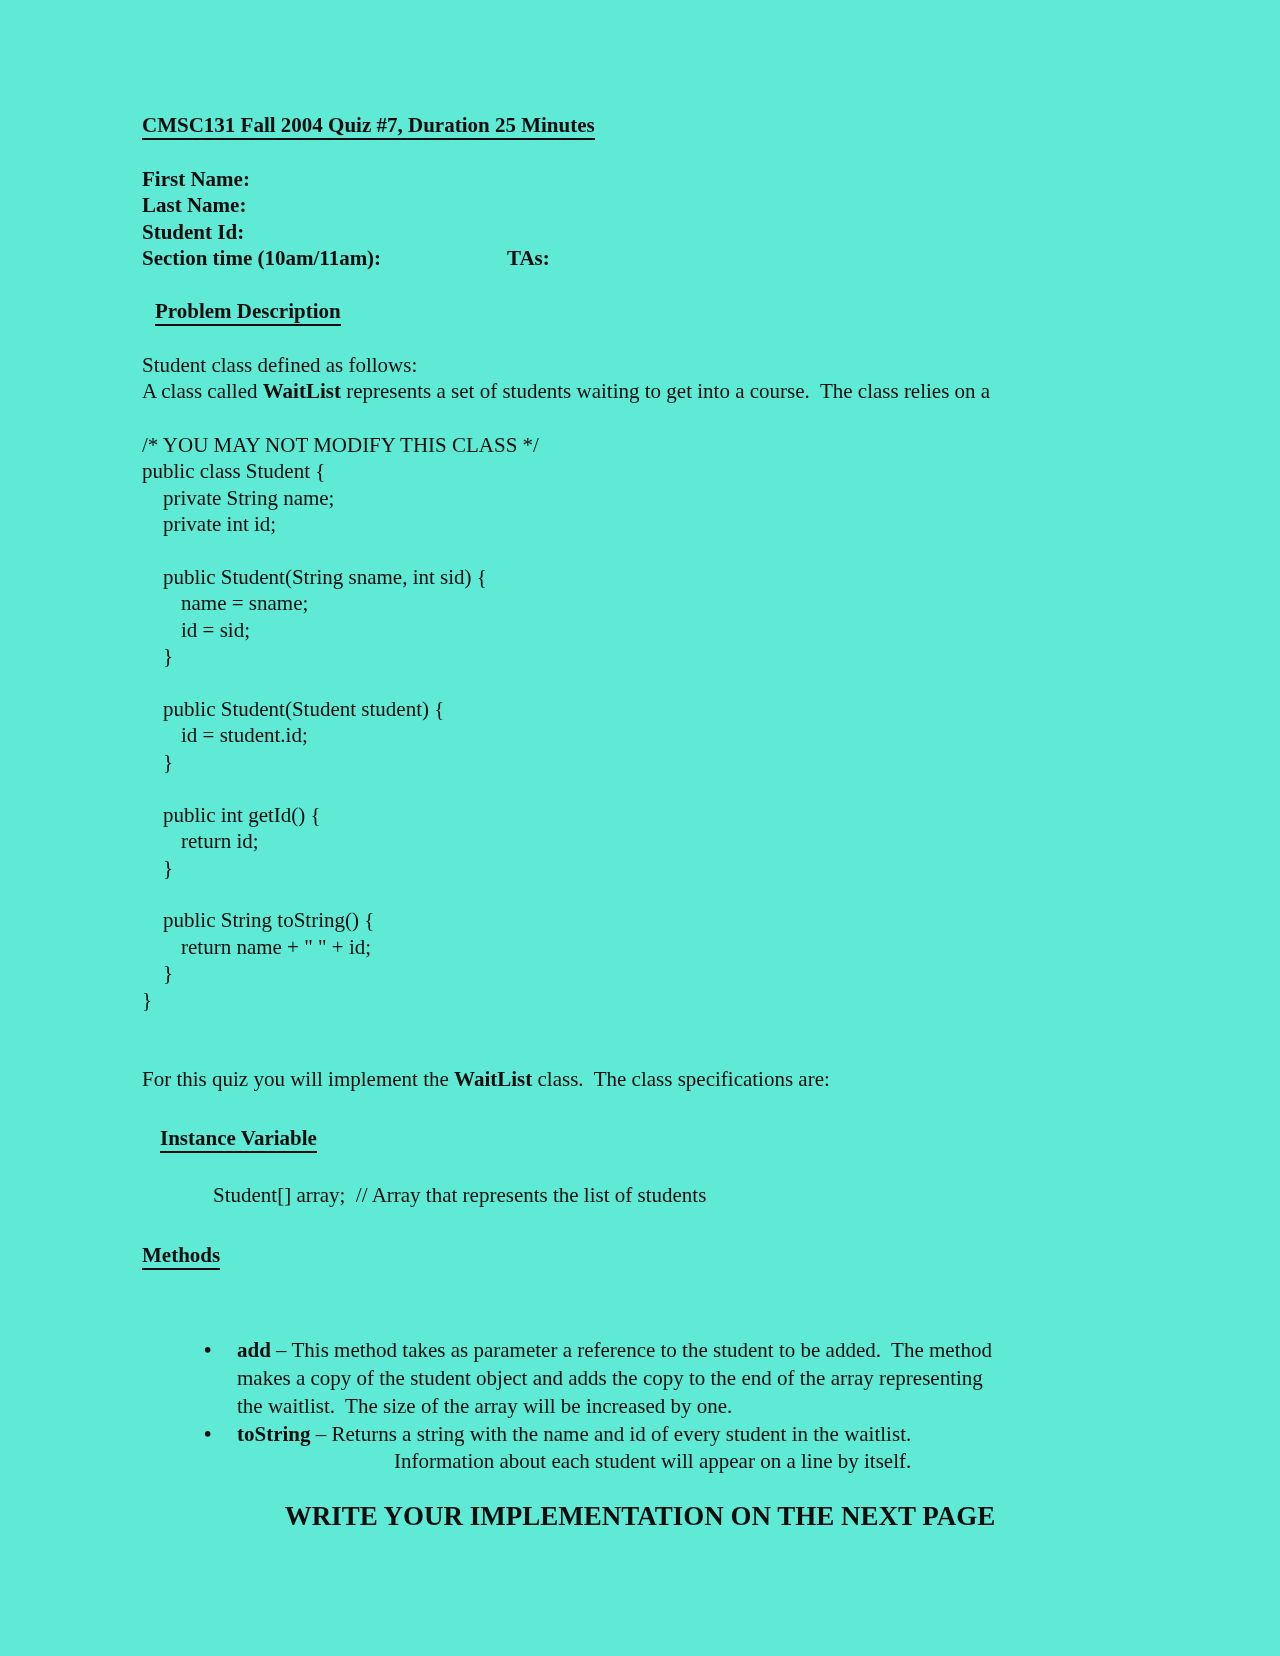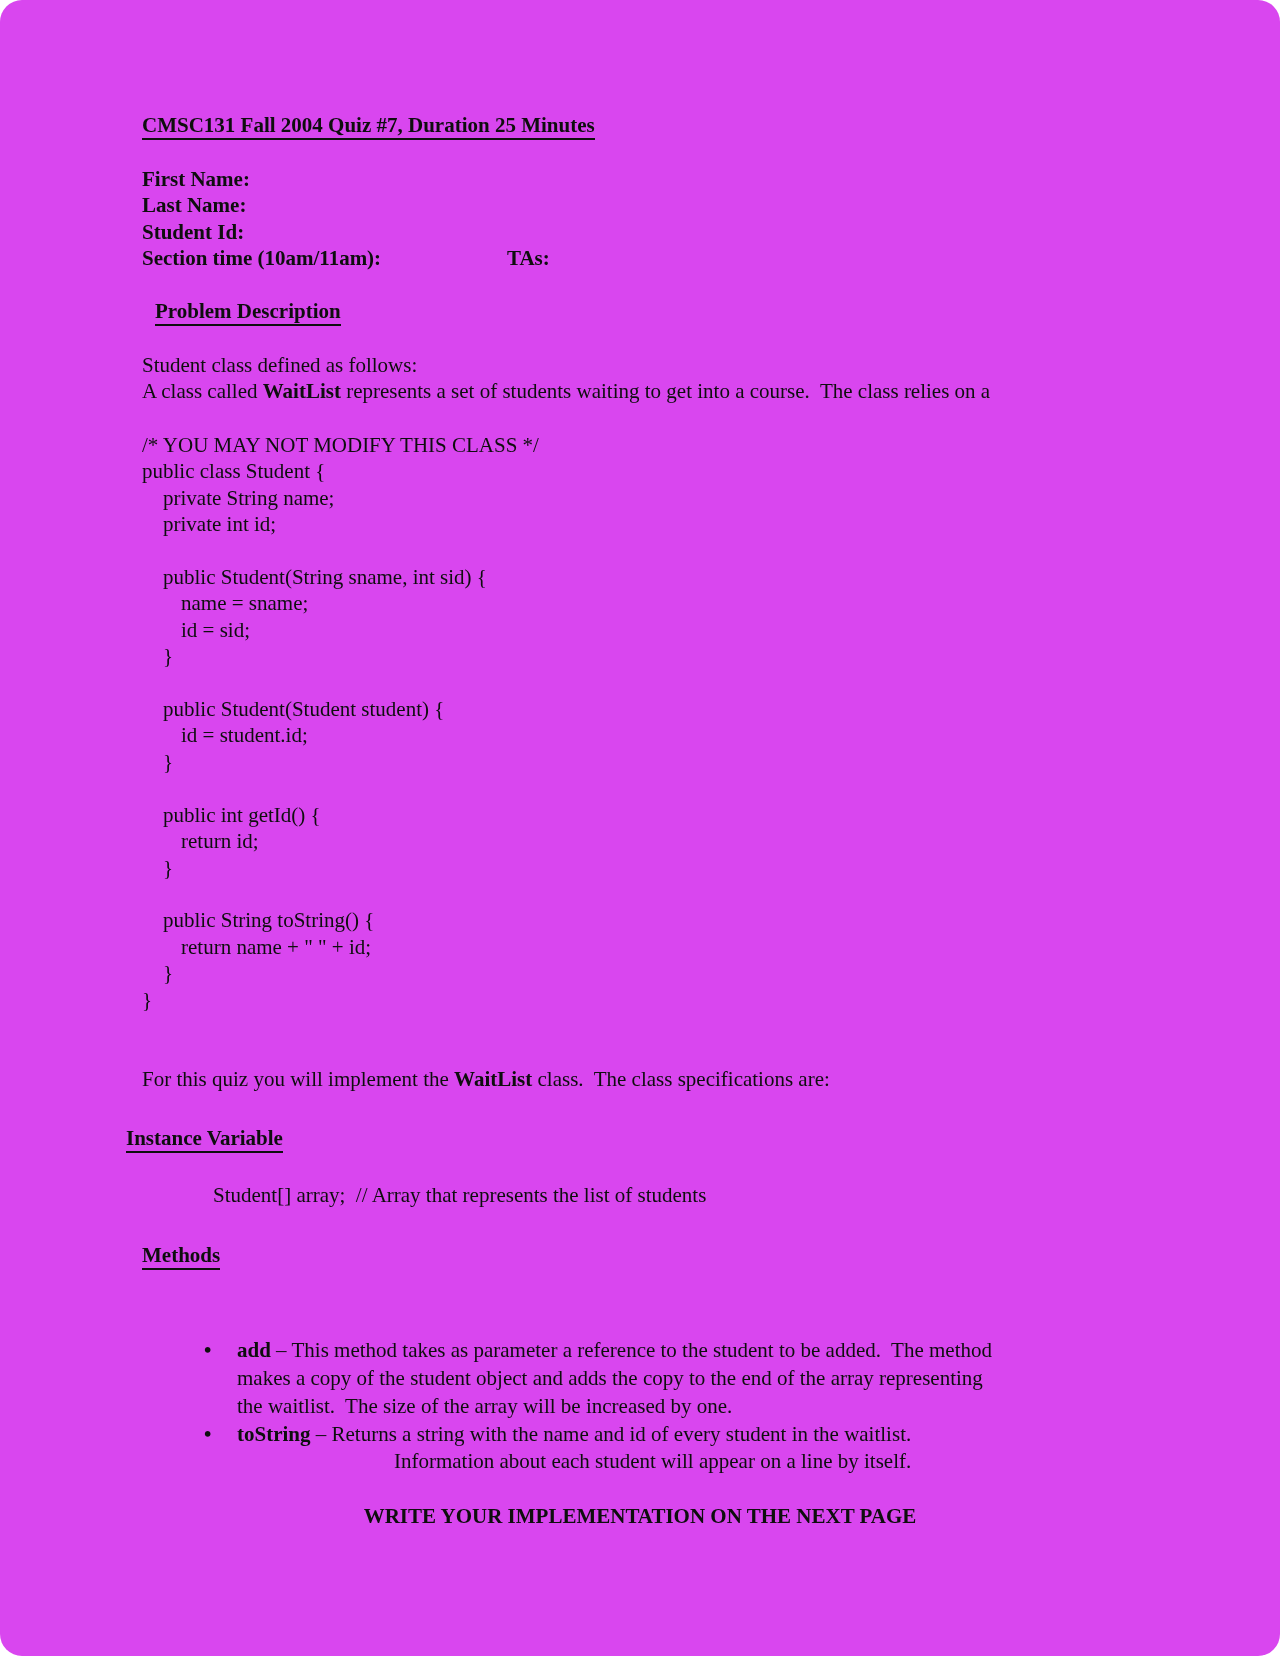--- a/index.html
+++ b/index.html
@@ -4,21 +4,21 @@
 <style>
   html,body{margin:0;padding:0;}
   body{
     width:1280px;height:1656px;
     background:#ffffff;
     font-family:"Liberation Serif", serif;
     color:#0e0e0e;
     position:relative;
     overflow:hidden;
   }
-  .page{position:absolute;inset:0;background:#d946ef;border-radius:22px;}
+  .page{position:absolute;inset:0;background:#5eead4;}
   .abs{position:absolute;}
   .line{
     white-space:pre;
     font-size:21px;
     line-height:26.4px;
     position:relative;
   }
   .b{font-weight:bold;}
   .heading{
     font-size:21px;
@@ -42,21 +42,21 @@
     content:"\2022";
     position:absolute;
     left:-33px;
     top:0;
     font-weight:bold;
   }
   .footer-note{
     left:142px;width:996px;
     text-align:center;
     font-weight:bold;
-    font-size:21px;
+    font-size:27px;
     line-height:26.4px;
   }
 </style>
 </head>
 <body>
 
 <div class="page">
 
   <div class="abs heading" style="left:142px;top:112px;">
     <span class="ul">CMSC131 Fall 2004 Quiz #7, Duration 25 Minutes</span>
@@ -100,21 +100,21 @@
       <div class="line ind1">public String toString() {</div>
       <div class="line ind2">return name + " " + id;</div>
       <div class="line ind1">}</div>
       <div class="line ind0">}</div>
     </div>
 
   <div class="abs" style="left:142px;top:1066px;">
       <div class="line"><span>For this quiz you will implement the </span><span class="b">WaitList</span><span> class.  The class specifications are:</span></div>
     </div>
 
-  <div class="abs heading" style="left:126px;top:1125px;text-decoration:underline;">
+  <div class="abs heading" style="left:160px;top:1125px;text-decoration:underline;">
     <span class="ul">Instance Variable</span>
   </div>
 
   <div class="abs line" style="left:213px;top:1182px;">Student[] array;  // Array that represents the list of students</div>
 
   <div class="abs heading" style="left:142px;top:1242px;">
     <span class="ul">Methods</span>
   </div>
 
   <div class="abs bullet-item" style="left:237px;top:1336px;">

